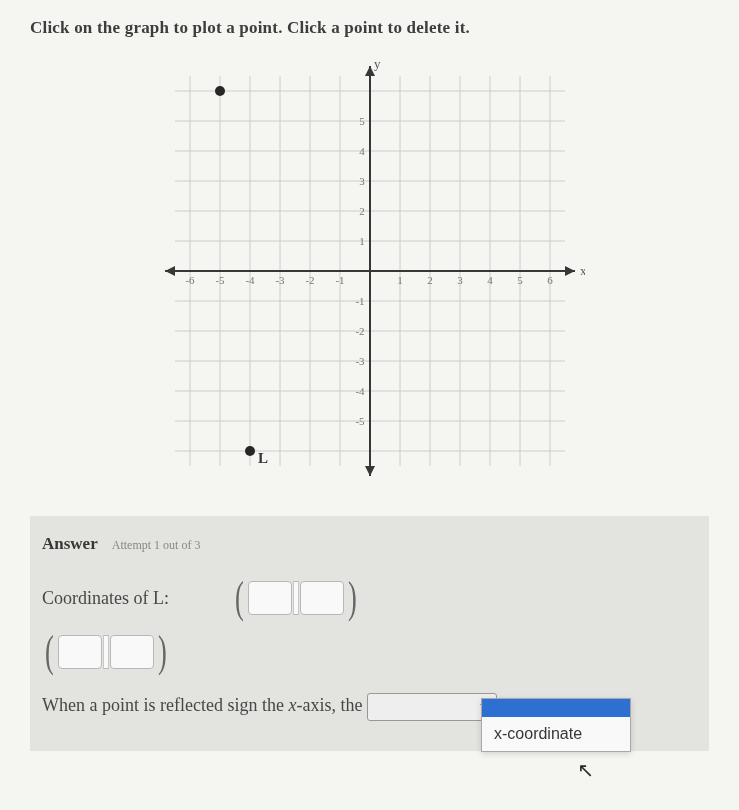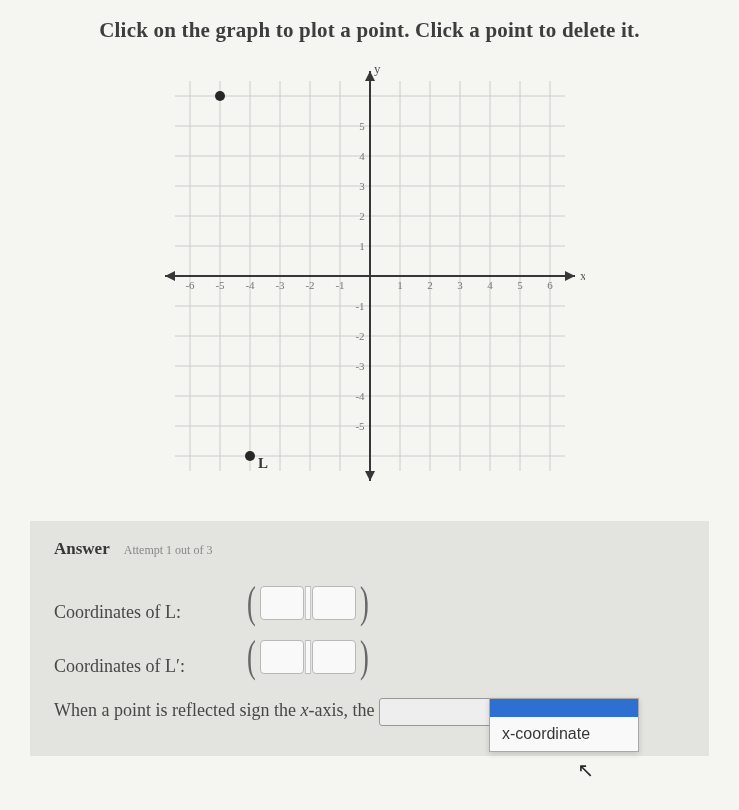--- a/index.html
+++ b/index.html
@@ -9,59 +9,59 @@
       background: #f5f5f2;
       font-family: Georgia, 'Times New Roman', serif;
       position: relative;
       overflow: hidden;
       filter: blur(0.4px) contrast(0.95);
     }
     .page {
       padding: 10px 30px 20px 30px;
     }
     .instruction {
-      text-align: center;
-      font-size: 21px;
+      text-align: left;
+      font-size: 17px;
       color: #3a3a3a;
       font-weight: bold;
       margin: 8px 0 18px 0;
       letter-spacing: 0.2px;
     }
     .graph-wrap {
       width: 430px;
       height: 430px;
       margin: 0 auto 30px auto;
       position: relative;
     }
     .graph-svg {
       width: 100%;
       height: 100%;
       display: block;
     }
     .answer-section {
       background: #e8e8e4;
-      padding: 18px 24px 30px 24px;
+      padding: 18px 24px 30px 12px;
       margin-top: 10px;
     }
     .answer-header {
       margin-bottom: 24px;
     }
     .answer-label {
       font-weight: bold;
       font-size: 17px;
       color: #333;
       margin-right: 10px;
     }
     .answer-sub {
       font-size: 12px;
       color: #888;
     }
     .coord-row {
       display: flex;
-      align-items: flex-end;
+      align-items: center;
       margin: 14px 0;
       font-size: 18px;
       color: #444;
     }
     .coord-label {
       width: 190px;
     }
     .paren {
       display: inline-flex;
       align-items: center;
@@ -94,21 +94,21 @@
       border-bottom: 1px solid #bbb;
     }
     .sentence {
       font-size: 18px;
       color: #444;
       margin-top: 18px;
       line-height: 30px;
     }
     .dropdown-wrap {
       position: absolute;
-      right: 100px;
+      right: 108px;
       bottom: 58px;
       width: 150px;
       background: #fff;
       border: 1px solid #aaa;
       box-shadow: 0 2px 6px rgba(0,0,0,0.15);
       z-index: 10;
     }
     .dropdown-header {
       height: 18px;
       background: #2a6fd6;
@@ -240,21 +240,20 @@
       <span class="paren">
         <span class="paren-bracket">(</span>
         <input class="coord-input" value="" style="">
         <span class="coord-sep"></span>
         <input class="coord-input" value="" style="">
         <span class="paren-bracket">)</span>
       </span>
     </div>
 
     <div class="coord-row">
-      <span class="coord-label">Coordinates of L′:</span>
       <span class="paren">
         <span class="paren-bracket">(</span>
         <input class="coord-input" value="" style="">
         <span class="coord-sep"></span>
         <input class="coord-input" value="" style="">
         <span class="paren-bracket">)</span>
       </span>
     </div>
 
     <div class="sentence">

